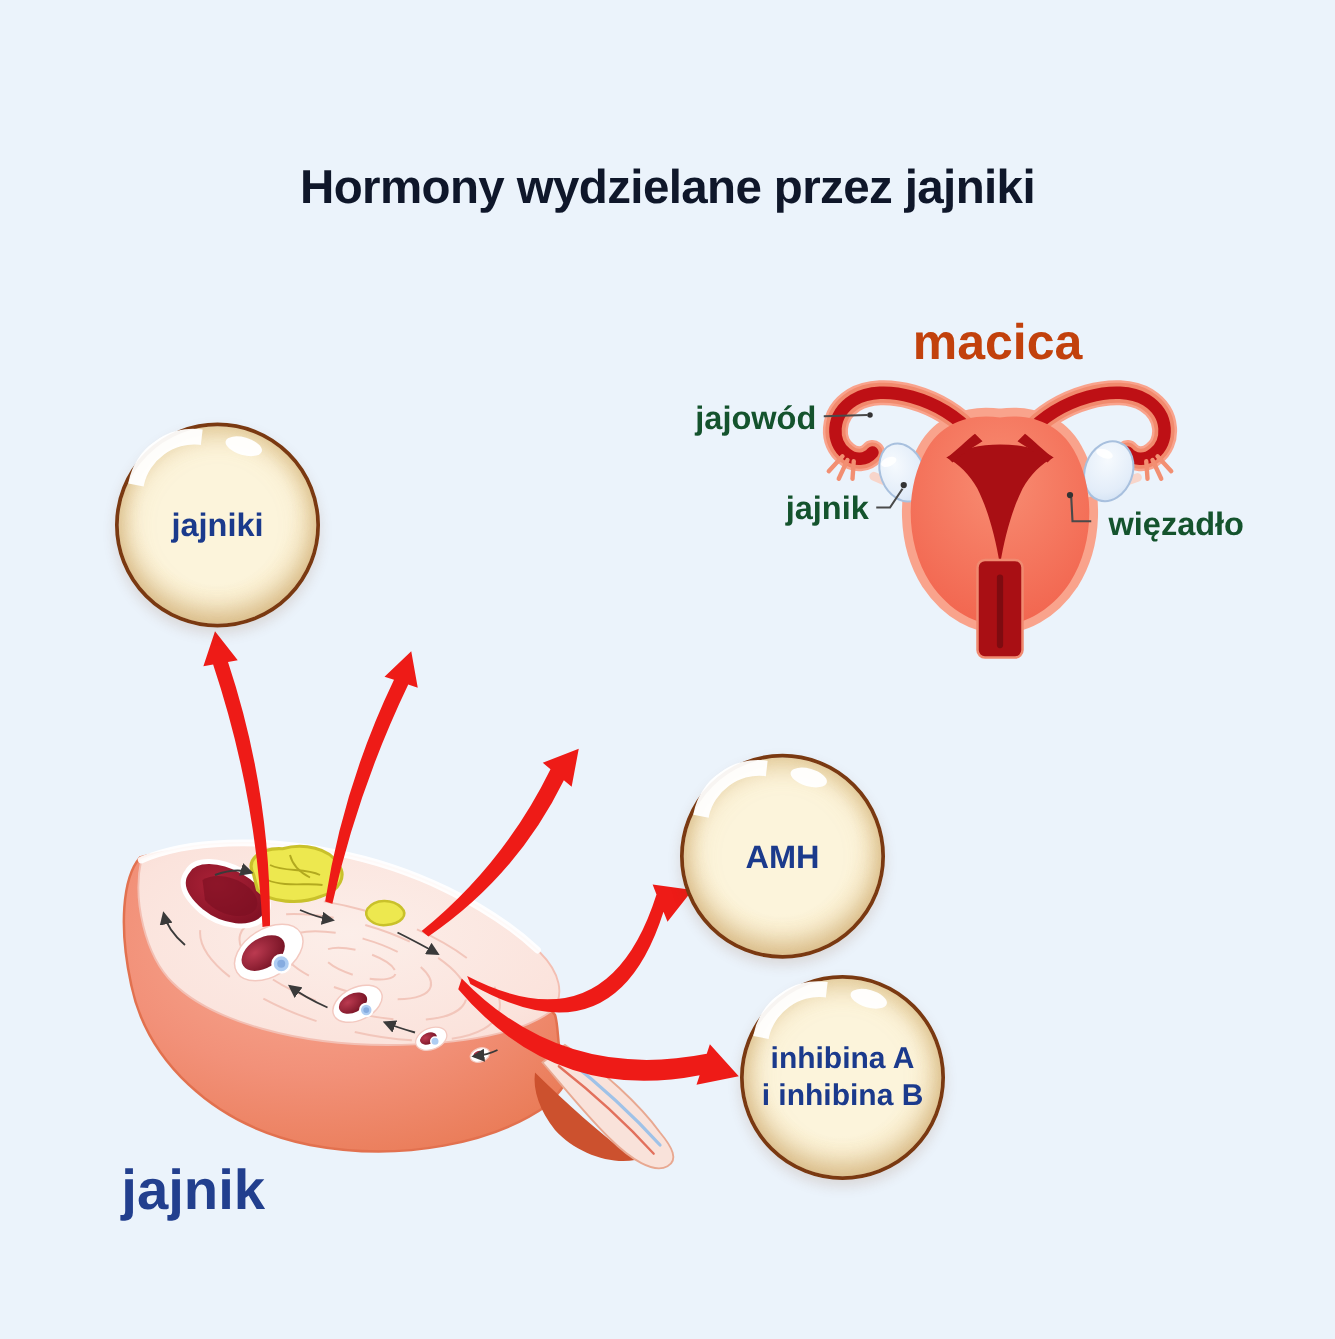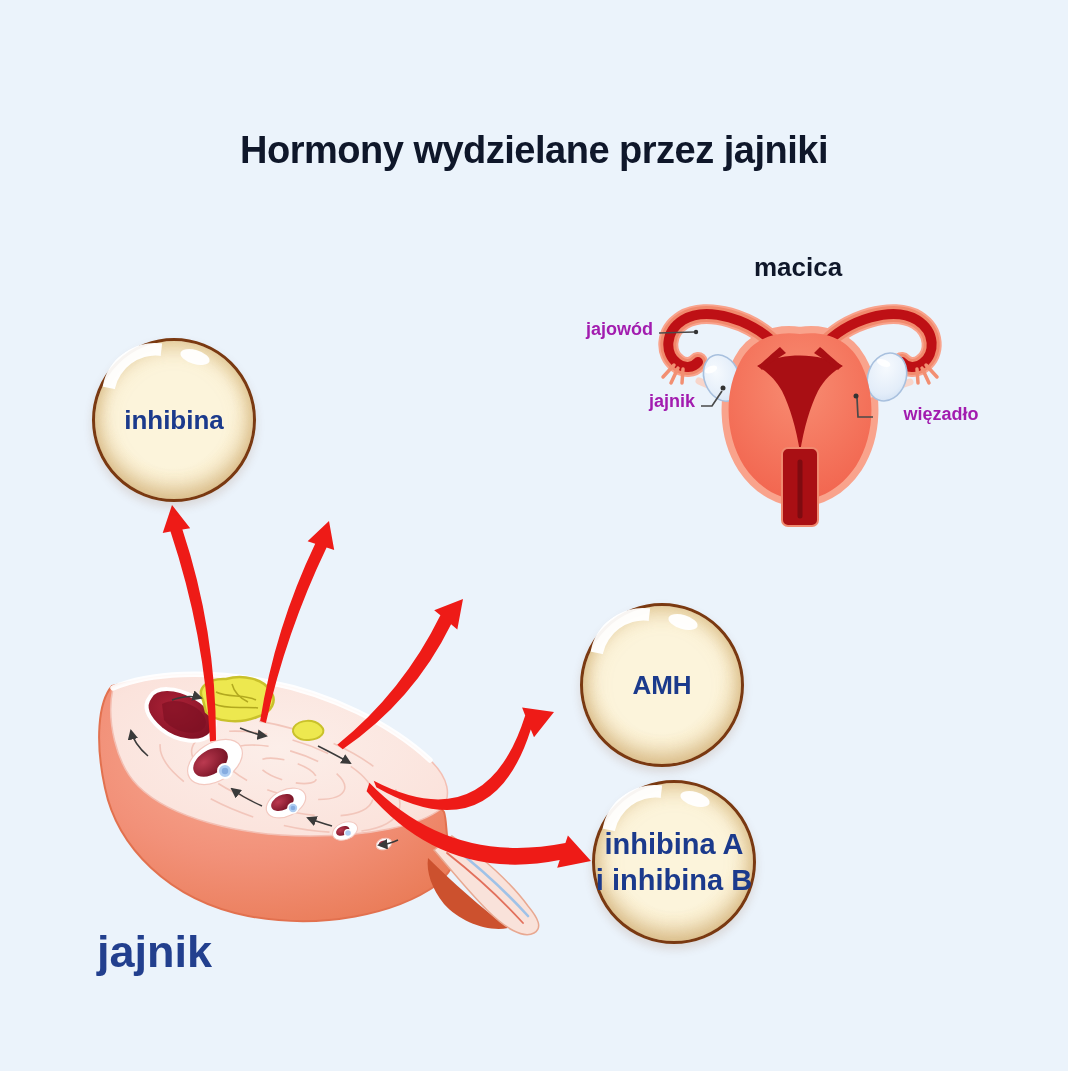--- a/index.html
+++ b/index.html
@@ -3,23 +3,23 @@
 <meta charset="utf-8">
 <style>
   html,body{margin:0;padding:0;}
   body{font-family:"Liberation Sans","DejaVu Sans",sans-serif;background:#dde8f5;}
   #canvas{position:relative;width:1068px;height:1071px;background:#EBF3FB;overflow:hidden;margin:0 auto;}
 
   
   .page-title{position:absolute;left:0;top:104px;width:100%;text-align:center;
     font-size:38px;font-weight:700;color:#0f172a;letter-spacing:-.5px;}
   .macica-heading{position:absolute;left:668px;top:252px;width:260px;text-align:center;
-    font-size:26px;font-weight:700;color:#0f172a;}
+    font-size:40px;font-weight:700;color:#c2410c;}
   .ovary-heading{position:absolute;left:97px;top:926px;font-size:45px;font-weight:700;color:#223F8E;}
-  .anno{position:absolute;font-size:18px;font-weight:700;color:#a21caf;line-height:1.1;}
+  .anno{position:absolute;font-size:26px;font-weight:700;color:#14532d;line-height:1.1;}
   .anno-jajowod{left:541px;top:320px;width:112px;text-align:right;}
   .anno-jajnik{left:613px;top:392px;width:82px;text-align:right;}
   .anno-wiezadlo{left:881px;top:405px;width:120px;text-align:center;}
 
   
   .bubble{position:absolute;width:164px;height:164px;border-radius:50%;
     box-sizing:border-box;border:3px solid #7A3911;
     background:radial-gradient(circle at 48% 42%, #FCF4DB 48%, #F8EAC4 84%, #EFD9A4 100%);
     box-shadow:inset 0 0 26px rgba(196,150,74,.40), inset 0 -10px 18px rgba(166,110,45,.28),
                inset 0 10px 14px rgba(210,170,95,.20), 0 5px 10px rgba(122,60,20,.15);
@@ -27,23 +27,23 @@
   .bubble .lbl{position:relative;z-index:3;font-weight:700;color:#1B3A8C;font-size:26px;
     text-align:center;white-space:pre-line;line-height:1.25;}
   .gloss-arc{position:absolute;left:4%;top:2%;width:64%;height:60%;border-radius:50%;
     box-sizing:border-box;border:12px solid transparent;
     border-top:13px solid rgba(255,255,255,.95);transform:rotate(-36deg);z-index:2;}
   .gloss-dot{position:absolute;left:54%;top:6%;width:30px;height:14px;border-radius:50%;
     background:rgba(255,255,255,.95);transform:rotate(16deg);z-index:2;}
   .c1{left:92px;top:338px;}
   .c2{left:279px;top:364px;}
   .c3{left:436px;top:456px;}
-  .c4{left:580px;top:603px;}
+  .c4{left:544px;top:603px;}
   .c5{left:592px;top:780px;}
-  .c5 .lbl{font-size:29px;text-align:center;}
+  .c5 .lbl{font-size:24px;text-align:center;}
 
   svg#art{position:absolute;left:0;top:0;z-index:1;}
   .page-title,.macica-heading,.ovary-heading,.anno,.bubble{z-index:2;}
 </style>
 </head>
 <body>
 
 <div id="canvas">
 
   <svg id="art" width="1068" height="1071" viewBox="0 0 1068 1071">
@@ -234,21 +234,21 @@
   <div class="macica-heading">macica</div>
   <div class="anno anno-jajowod">jajowód</div>
   <div class="anno anno-jajnik">jajnik</div>
   <div class="anno anno-wiezadlo">więzadło</div>
 
   <div class="ovary-heading">jajnik</div>
 
   <div class="bubble c1">
     <span class="gloss-arc"></span>
     <span class="gloss-dot"></span>
-    <span class="lbl">inhibina</span>
+    <span class="lbl">jajniki</span>
   </div>
   <div class="bubble c4">
     <span class="gloss-arc"></span>
     <span class="gloss-dot"></span>
     <span class="lbl">AMH</span>
   </div>
   <div class="bubble c5">
     <span class="gloss-arc"></span>
     <span class="gloss-dot"></span>
     <span class="lbl">inhibina A

